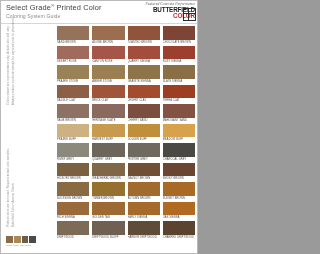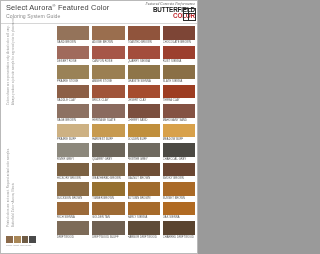--- a/index.html
+++ b/index.html
@@ -99,21 +99,21 @@
   }
 </style>
 </head>
 <body>
 
 <div id="page">
 
   <div id="header">
 
     <div id="title-block">
-      <div id="main-title"><span>Select Aurora</span><span class="reg">®</span><span> Featured Color</span></div>
+      <div id="main-title"><span>Select Grade</span><span class="reg">®</span><span> Printed Color</span></div>
       <div id="sub-title">Coloring System Guide</div>
     </div>
 
     <div id="logo-block">
       <div id="logo-script">Featured Concrete Performance</div>
       <div id="logo-name">BUTTERFIELD</div>
       <div id="logo-color" style="color: rgb(193, 39, 45);">COLOR</div>
       <div id="logo-mark">
         <i class="v"></i>
           <i class="h"></i>

